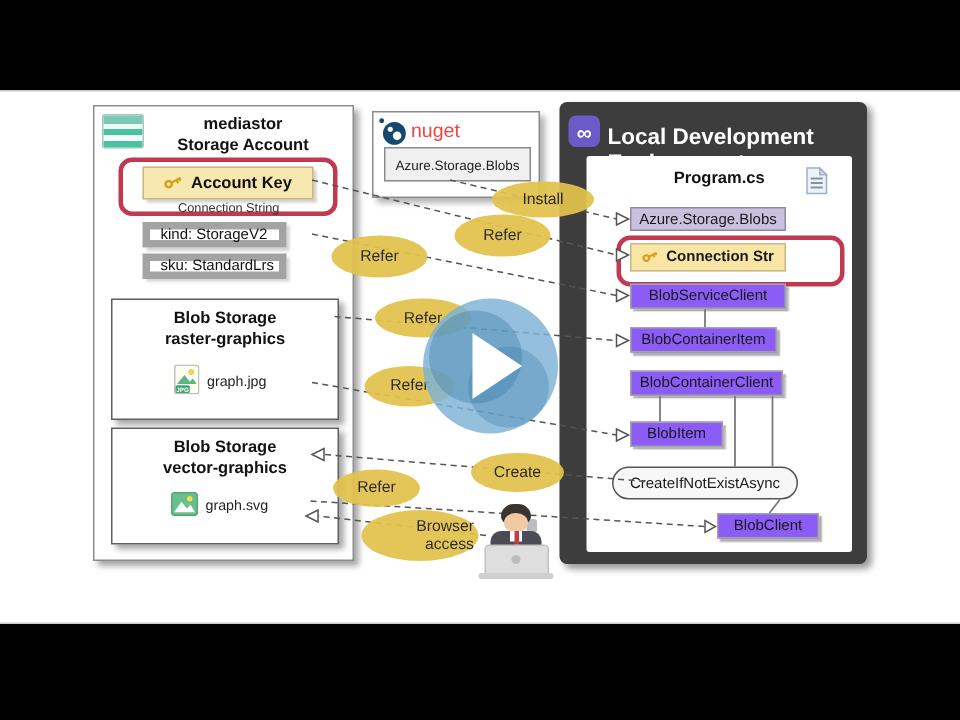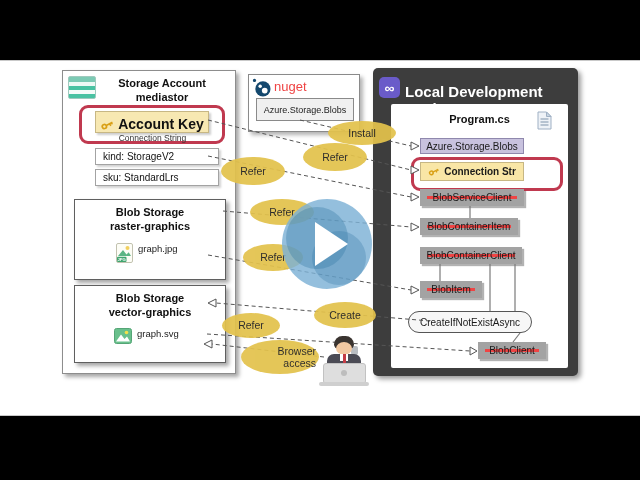--- a/index.html
+++ b/index.html
@@ -11,49 +11,49 @@
          border-top:1px solid #c9c9c9;border-bottom:1px solid #c9c9c9}
   
   .panel-left{left:62px;top:70px;width:172px;height:302px;background:#fff;
               border:1.5px solid #8d8d8d;box-shadow:3px 3px 4px rgba(0,0,0,.35)}
   .storage-icon{left:68px;top:76px;width:26px;height:21px;border:1px solid #9fcabe;border-radius:2px;
       background:linear-gradient(#7ccab4 0 26%,#eef9f5 26% 44%,#49c2a2 44% 62%,#f4fbf8 62% 80%,#49c2a2 80% 100%)}
   .sp-title{left:96px;top:76px;width:132px;text-align:center;font-size:11px;font-weight:bold;color:#111;line-height:1.3}
   .red-box{border:3.5px solid #c0394f;border-radius:9px;background:#fff}
   .redbox-left{left:79px;top:105px;width:140px;height:33px}
   .keybox{left:95px;top:111px;width:112px;height:20px;background:#f7e8b2;border:1px solid #c7b784;
-          box-shadow:2px 2px 2px rgba(0,0,0,.2);display:flex;align-items:flex-end;justify-content:center;gap:4px;
-          font-size:14px;font-weight:bold;color:#111}
+          box-shadow:2px 2px 2px rgba(0,0,0,.2);display:flex;align-items:center;justify-content:center;gap:4px;
+          font-size:11px;font-weight:bold;color:#111}
   .connstr-label{left:79px;top:133px;width:147px;text-align:center;font-size:8.5px;color:#333}
-  .propbox{left:95px;width:124px;height:17px;background:#fff;border:1px solid #a3a3a3;
+  .propbox{left:95px;width:96px;height:17px;background:#fff;border:5px solid #a3a3a3;
            box-shadow:2px 2px 2px rgba(0,0,0,.18);font-size:10px;color:#111;
            display:flex;align-items:center;padding-left:7px;box-sizing:border-box}
   .blobbox{left:74px;width:150px;background:#fff;border:1.5px solid #5f5f5f;
            box-shadow:3px 3px 4px rgba(0,0,0,.35)}
   .blob-title{width:100%;text-align:center;font-size:11px;font-weight:bold;color:#111;line-height:1.3;margin-top:5px}
-  .filerow{position:absolute;display:flex;align-items:flex-start;gap:5px;font-size:9.5px;color:#222}
+  .filerow{position:absolute;display:flex;align-items:center;gap:5px;font-size:9.5px;color:#222}
   
   .panel-nuget{left:248px;top:74px;width:110px;height:56px;background:#fff;border:1.5px solid #8a8a8a;
                box-shadow:3px 3px 4px rgba(0,0,0,.3)}
   .nuget-brand{left:274px;top:79px;font-size:13px;color:#ef4444}
   .nuget-inner{left:256px;top:98px;width:96px;height:21px;background:#f0f0f0;border:1px solid #8a8a8a;
                display:flex;align-items:center;justify-content:center;font-size:9px;color:#222}
   
   .panel-dev{left:373px;top:68px;width:205px;height:308px;background:#3d3d3d;border-radius:5px;
              box-shadow:3px 3px 5px rgba(0,0,0,.4)}
   .vs-icon{left:379px;top:77px;width:21px;height:21px;border-radius:5px;background:#6a5bc9;color:#fff;
            font-size:14px;font-weight:bold;display:flex;align-items:center;justify-content:center}
   .dev-header{left:405px;top:83px;width:168px;font-size:15px;font-weight:bold;color:#fff}
   .dev-inner{left:391px;top:104px;width:177px;height:264px;background:#fff;border-radius:2px}
   .prog-title{left:391px;top:113px;width:177px;text-align:center;font-size:11px;font-weight:bold;color:#111}
   .node{position:absolute;box-sizing:border-box;display:flex;align-items:center;justify-content:center;
         font-size:10px;color:#1a1a1a}
   .node-pkg{background:#c8c2de;border:1px solid #8f88ad}
   .node-conn{background:#f9e6a6;border:1px solid #c7b784;font-weight:bold;gap:4px}
-  .node-class{background:#ef4444;border:7px solid #a3a3a3;box-shadow:2px 2px 1px rgba(0,0,0,.3)}
+  .node-class{background:#8b5cf6;border:1px solid #a3a3a3;box-shadow:2px 2px 1px rgba(0,0,0,.3)}
   .node-pill{background:#f7f7f7;border:1px solid #555;border-radius:11px}
   .redbox-right{left:411px;top:157px;width:146px;height:28px}
   
   .bubble{position:absolute;background:#e3c24c;opacity:.93;border-radius:50%;
           display:flex;align-items:center;justify-content:center;text-align:right;
           font-size:10.5px;color:#1c1c1c;line-height:1.15;padding:0 3px;box-sizing:border-box}
   
   .play{left:282px;top:199px;width:90px;height:90px;border-radius:50%;
         background:rgba(124,177,214,.82);cursor:pointer}
   .play::before{content:"";position:absolute;left:4px;top:8px;width:62px;height:62px;border-radius:50%;
@@ -78,22 +78,22 @@
   .keyicon{display:inline-block;transform:rotate(-28deg)}
 </style>
 </head>
 <body>
 
 <div class="frame"></div>
 
 <div class="abs panel-left"></div>
 <div class="abs storage-icon"></div>
 <div class="abs sp-title">
+  <div>mediastor</div>
   <div>Storage Account</div>
-  <div>mediastor</div>
 </div>
 <div class="abs red-box redbox-left"></div>
 <div class="abs keybox">
   <span class="keyicon">
     <svg width="14" height="8" viewBox="0 0 20 10">
         <circle cx="5" cy="5" r="3" fill="none" stroke="#d9a017" stroke-width="2.4"></circle>
         <path d="M8 5 H18 M13.5 5 V8.5 M16.5 5 V7.5" stroke="#d9a017" stroke-width="2.2" fill="none"></path>
       </svg>
   </span>
   <span>Account Key</span>

